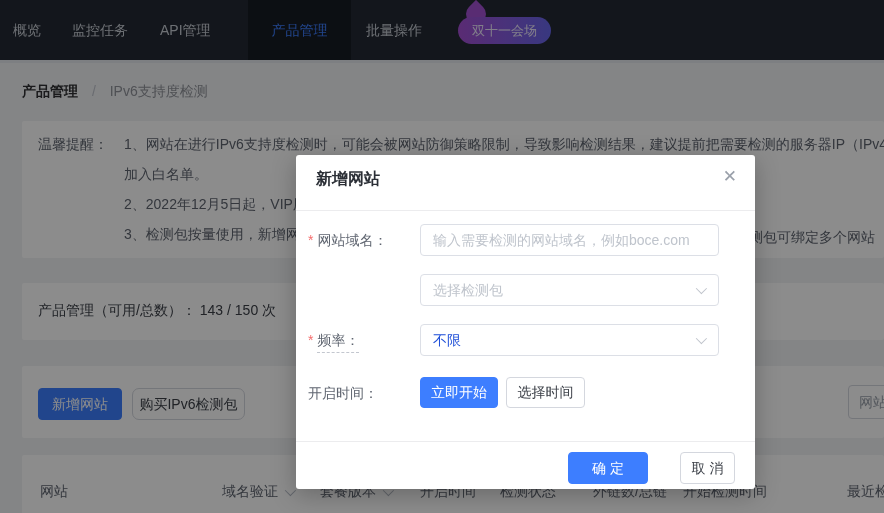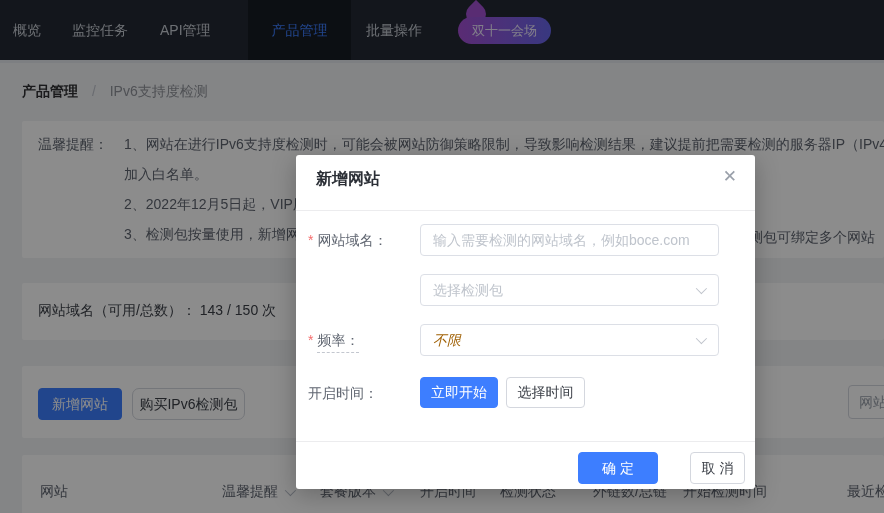--- a/index.html
+++ b/index.html
@@ -65,28 +65,28 @@
   .frow-label { position:absolute; left:12px; font-size:14px; color:#5f6570; line-height:32px; white-space:nowrap; }
   .req { color:#f56c6c; margin-right:4px; }
   .lbl-dashed { border-bottom:1px dashed #c3c7cf; padding-bottom:4px; }
 
   .f-input { position:absolute; left:124px; width:299px; height:32px; border:1px solid #dcdfe6; border-radius:4px;
     padding:0 12px; font-size:14px; color:#be185d; outline:none; background:#fff; }
   .f-input::placeholder { color:#bfc4cc; }
   .f-select { position:absolute; left:124px; width:299px; height:32px; border:1px solid #dcdfe6; border-radius:4px;
     padding:0 28px 0 12px; font-size:14px; line-height:30px; background:#fff; cursor:pointer; }
   .f-select .ph { color:#bfc4cc; }
-  .f-select .val { color:#a16207;font-style:italic; }
+  .f-select .val { color:#1d4ed8; }
   .f-select .chev { position:absolute; right:14px; top:11px; border-color:#c0c4cc; }
 
   .time-btn { position:absolute; height:31px; line-height:29px; }
   .time-now { left:124px; top:222px; width:78px; }
   .time-pick { left:210px; top:222px; width:79px; }
 
-  .ft-btn { position:absolute; top:297px; height:32px; line-height:30px;margin-left:10px; }
+  .ft-btn { position:absolute; top:297px; height:32px; line-height:30px; }
   .ft-ok { left:272px; width:80px; }
   .ft-cancel { left:384px; width:55px; }
 </style>
 </head>
 <body>
 
 <div class="stage">
 
   <div class="nav">
     <div class="nav-item" style="left:13px;"><span>概览</span></div>
@@ -115,34 +115,34 @@
         <div>加入白名单。</div>
         <div>2、2022年12月5日起，VIP用</div>
         <div>3、检测包按量使用，新增网站</div>
       </div>
       <div class="notice-right-frag">检测包可绑定多个网站</div>
     </div>
   </div>
 
   <div class="card card-quota">
     <div class="quota-text">
-      <span>网站域名（可用/总数）：</span>
+      <span>产品管理（可用/总数）：</span>
       <span>143 / 150 次</span>
     </div>
   </div>
 
   <div class="card card-toolbar">
     <button class="btn btn-primary toolbar-add">新增网站</button>
     <button class="btn btn-plain toolbar-buy">购买IPv6检测包</button>
     <input class="toolbar-search" placeholder="网站" style="">
   </div>
 
   <div class="card card-table">
     <span class="th" style="left:18px;">网站</span>
-    <span class="th" style="left:200px;"><span>温馨提醒</span><i class="chev"></i></span>
+    <span class="th" style="left:200px;"><span>域名验证</span><i class="chev"></i></span>
     <span class="th" style="left:298px;"><span>套餐版本</span><i class="chev"></i></span>
     <span class="th" style="left:398px;">开启时间</span>
     <span class="th" style="left:478px;">检测状态</span>
     <span class="th" style="left:571px;">外链数/总链</span>
     <span class="th" style="left:661px;">开始检测时间</span>
     <span class="th" style="left:825px;">最近检测时间</span>
   </div>
 
   <div class="mask"></div>
 

